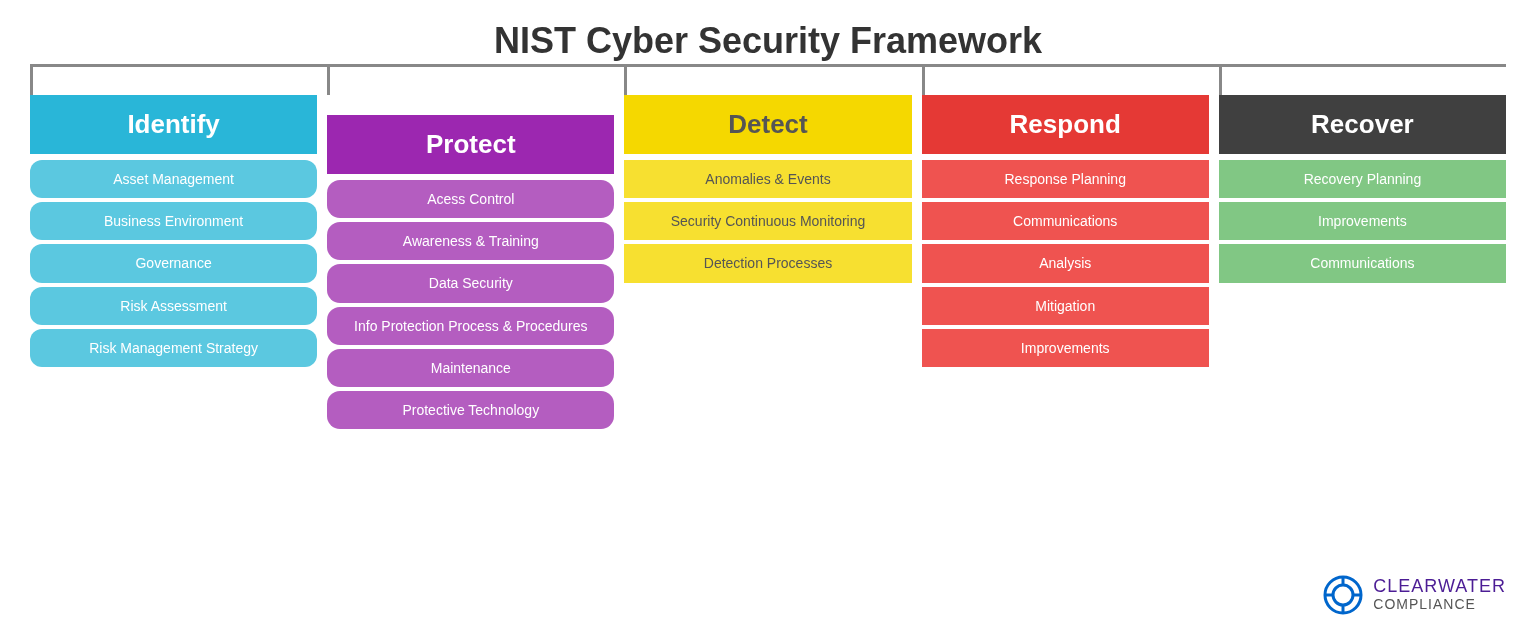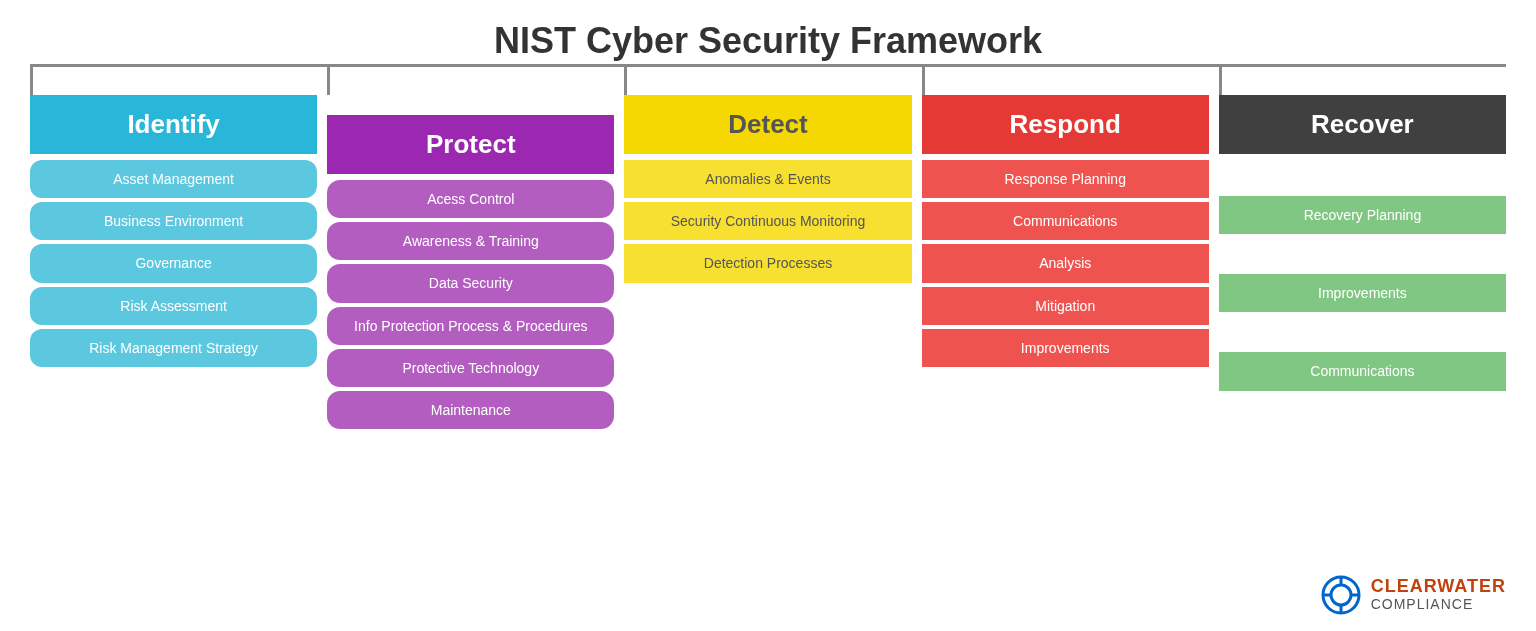--- a/index.html
+++ b/index.html
@@ -88,21 +88,21 @@
     
     .detect-header { background: #f5d800; color: #555 !important; }
     .detect-item { background: #f7e030; color: #555 !important; }
 
     
     .respond-header { background: #e53935; }
     .respond-item { background: #ef5350; color: #fff; }
 
     
     .recover-header { background: #404040; }
-    .recover-item { background: #81c784; color: #fff; margin-top: 36px; }
+    .recover-item { background: #81c784; color: #fff; }
 
     .detect-header, .detect-item {
       color: #555;
     }
 
     .footer-logo {
       position: absolute;
       bottom: 14px;
       right: 30px;
       display: flex;
@@ -116,22 +116,22 @@
     }
 
     .logo-text {
       display: flex;
       flex-direction: column;
       line-height: 1.1;
     }
 
     .logo-clearwater {
       font-size: 18px;
-      font-weight: bold;
-      color: #c2410c;
+      font-weight: normal;
+      color: #4c1d95;
       letter-spacing: 1px;
     }
 
     .logo-compliance {
       font-size: 14px;
       color: #555;
       letter-spacing: 1px;
     }
   </style>
 </head>
@@ -147,22 +147,22 @@
       <div class="col-item identify-item">Governance</div>
       <div class="col-item identify-item">Risk Assessment</div>
       <div class="col-item identify-item">Risk Management Strategy</div>
     </div>
     <div class="column">
       <div class="col-header protect-header">Protect</div>
       <div class="col-item protect-item">Acess Control</div>
       <div class="col-item protect-item">Awareness &amp; Training</div>
       <div class="col-item protect-item">Data Security</div>
       <div class="col-item protect-item">Info Protection Process &amp; Procedures</div>
+      <div class="col-item protect-item">Maintenance</div>
       <div class="col-item protect-item">Protective Technology</div>
-      <div class="col-item protect-item">Maintenance</div>
     </div>
     <div class="column">
       <div class="col-header detect-header">Detect</div>
       <div class="col-item detect-item">Anomalies &amp; Events</div>
       <div class="col-item detect-item">Security Continuous Monitoring</div>
       <div class="col-item detect-item">Detection Processes</div>
     </div>
     <div class="column">
       <div class="col-header respond-header">Respond</div>
       <div class="col-item respond-item">Response Planning</div>

